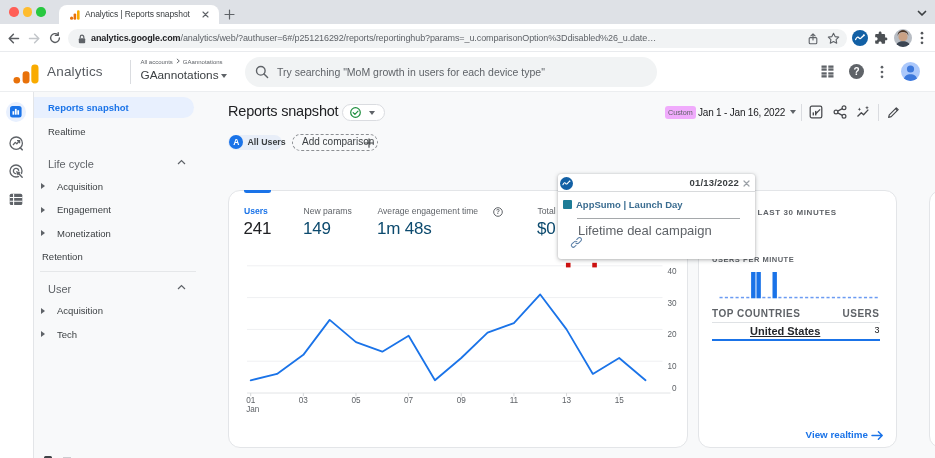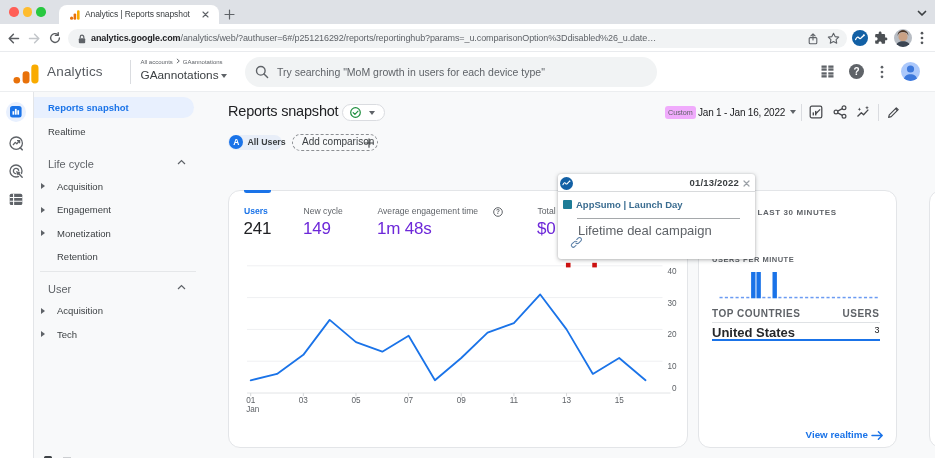--- a/index.html
+++ b/index.html
@@ -55,29 +55,29 @@
 
   
   .card { background:#fff; border:1px solid #e3e5e8; border-radius:12px; }
   .card1 { left:228px; top:189.5px; width:459.5px; height:258.5px; }
   .card2 { left:698px; top:190px; width:199px; height:258px; }
   .card3 { left:929px; top:190px; width:14px; height:258px; border-radius:12px 0 0 12px; }
   .tab-ind { left:243.5px; top:189.5px; width:27.5px; height:3.4px; background:#1a73e8; border-radius:0 0 2.5px 2.5px; }
 
   .m-label { top:205.5px; font-size:8.6px; color:#5f6368; white-space:nowrap; }
   .m-label-act { color:#1a73e8; font-weight:bold; }
-  .m-value { top:218.5px; font-size:17px; color:#6d28d9; letter-spacing:-.2px; white-space:nowrap; }
+  .m-value { top:218.5px; font-size:17px; color:#0c4a6e; letter-spacing:-.2px; white-space:nowrap; }
   .m-value-act { color:#202124; }
 
   
   .rt-h1 { left:712px; top:207.5px; font-size:8px; letter-spacing:.6px; font-weight:bold; color:#5f6368; white-space:nowrap; }
   .rt-h2 { left:712px; top:254.5px; font-size:7.5px; letter-spacing:.5px; font-weight:bold; color:#5f6368; white-space:nowrap; }
   .rt-th { top:308px; font-size:10px; letter-spacing:.5px; font-weight:bold; color:#5f6368; white-space:nowrap; }
   .rt-thdiv { left:712px; top:321.5px; width:167.5px; height:1px; background:#dfe2e5; }
-  .rt-row-label { left:712px; top:324.5px; font-size:13px; font-weight:bold; color:#26282b; }
+  .rt-row-label { left:750px; top:324.5px; font-size:11px; font-weight:bold; color:#26282b;text-decoration:underline; }
   .rt-row-val { top:324.5px; font-size:9px; color:#202124; }
   .rt-rowbar { left:712px; top:339.3px; width:167.5px; height:2px; background:#1a73e8; }
   .rt-link { top:429.3px; height:11px; line-height:11px; font-size:9.8px; font-weight:bold; color:#1a73e8; white-space:nowrap; }
 
   
   .popup { left:558px; top:173.5px; width:196.5px; height:85.5px; background:#fff; border-radius:3px;
            box-shadow:0 1px 4px rgba(60,64,67,.38), 0 0 1.5px rgba(60,64,67,.2); z-index:10; }
   .popup-head { left:0; top:0; width:196.5px; height:18.5px; border-bottom:1px solid #d8dadc; }
   .popup-date { right:15.5px; top:3px; font-size:9.5px; font-weight:bold; color:#3c4043; letter-spacing:.2px; }
   .popup-sq { left:4.5px; top:26px; width:9px; height:9px; background:#1d7c97; border-radius:1px; }
@@ -258,21 +258,21 @@
   <div class="abs nav-sec" style="left:48px;top:157.5px">Life cycle</div>
   <svg class="abs" style="left:176.5px;top:158.5px" width="9" height="6" viewBox="0 0 9 6">
     <path d="M1 5 L4.5 1.5 L8 5" stroke="#5f6368" stroke-width="1.2" fill="none"></path>
   </svg>
   <div class="abs nav-tri" style="top:183px"></div>
   <div class="abs nav-label" style="left:57px;top:180.5px">Acquisition</div>
   <div class="abs nav-tri" style="top:206.5px"></div>
   <div class="abs nav-label" style="left:57px;top:204px">Engagement</div>
   <div class="abs nav-tri" style="top:230px"></div>
   <div class="abs nav-label" style="left:57px;top:227.5px">Monetization</div>
-  <div class="abs nav-label" style="left:57px;top:251px">Retention</div>
+  <div class="abs nav-label" style="left:42px;top:251px">Retention</div>
 
   <div class="abs side-div"></div>
 
   <div class="abs nav-sec" style="left:48px;top:282.5px">User</div>
   <svg class="abs" style="left:176.5px;top:283.5px" width="9" height="6" viewBox="0 0 9 6">
     <path d="M1 5 L4.5 1.5 L8 5" stroke="#5f6368" stroke-width="1.2" fill="none"></path>
   </svg>
   <div class="abs nav-tri" style="top:307.5px"></div>
   <div class="abs nav-label" style="left:57px;top:305px">Acquisition</div>
   <div class="abs nav-tri" style="top:331px"></div>
@@ -323,21 +323,21 @@
   <div class="abs chip-add-label">Add comparison</div>
   <svg class="abs" style="left:363.5px;top:137.5px" width="10" height="10" viewBox="0 0 10 10">
     <path d="M5 0.8 V9.2 M0.8 5 H9.2" stroke="#3c4043" stroke-width="1.1" stroke-linecap="round"></path>
   </svg>
 
   <div class="abs card card1"></div>
   <div class="abs tab-ind"></div>
 
   <div class="abs m-label m-label-act" style="left:244px">Users</div>
   <div class="abs m-value m-value-act" style="left:243.5px">241</div>
-  <div class="abs m-label" style="left:303.5px">New cycle</div>
+  <div class="abs m-label" style="left:303.5px">New params</div>
   <div class="abs m-value" style="left:303px">149</div>
   <div class="abs m-label" style="left:377.5px">Average engagement time</div>
   <svg class="abs" style="left:492.5px;top:206.5px" width="10" height="10" viewBox="0 0 10 10">
     <circle cx="5" cy="5" r="4.3" stroke="#5f6368" stroke-width="1" fill="none"></circle>
     <text x="5" y="7.3" font-size="6.4" font-family="Liberation Sans, sans-serif" font-weight="bold" fill="#5f6368" text-anchor="middle">?</text>
   </svg>
   <div class="abs m-value" style="left:377px">1m 48s</div>
   <div class="abs m-label" style="left:537.5px">Total revenue</div>
   <div class="abs m-value" style="left:537px">$0</div>
 

